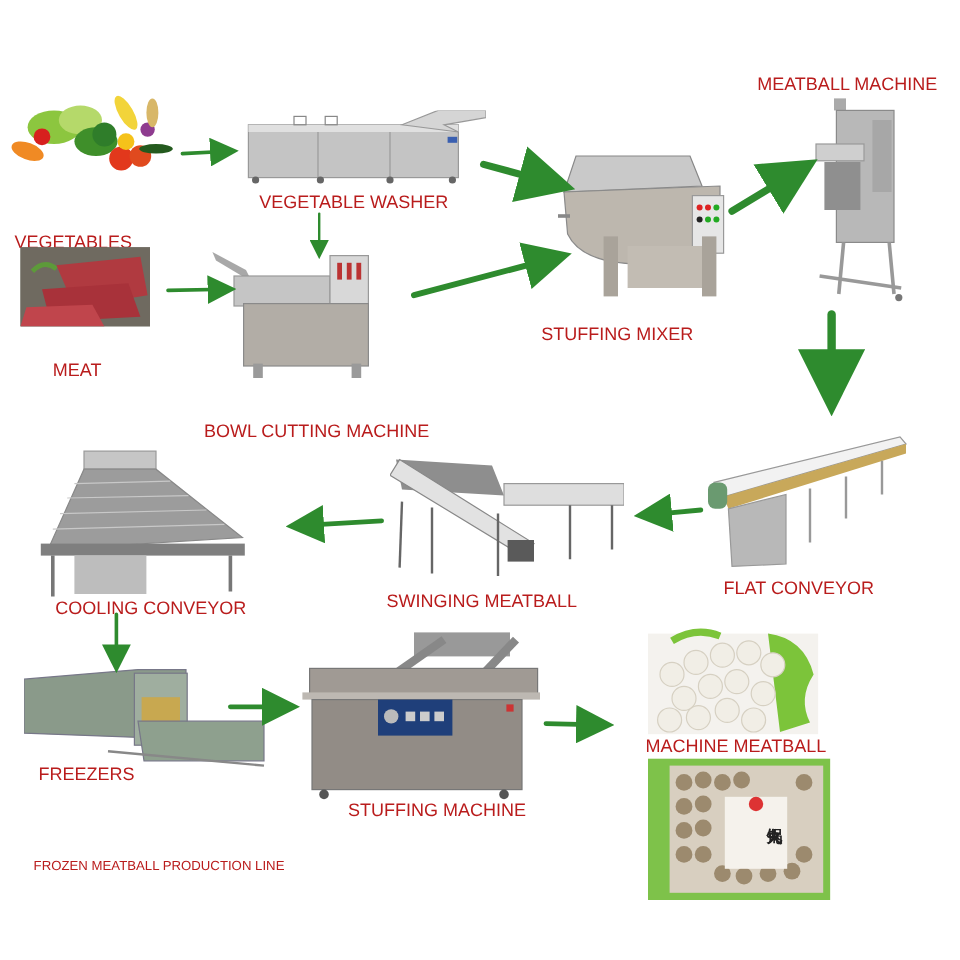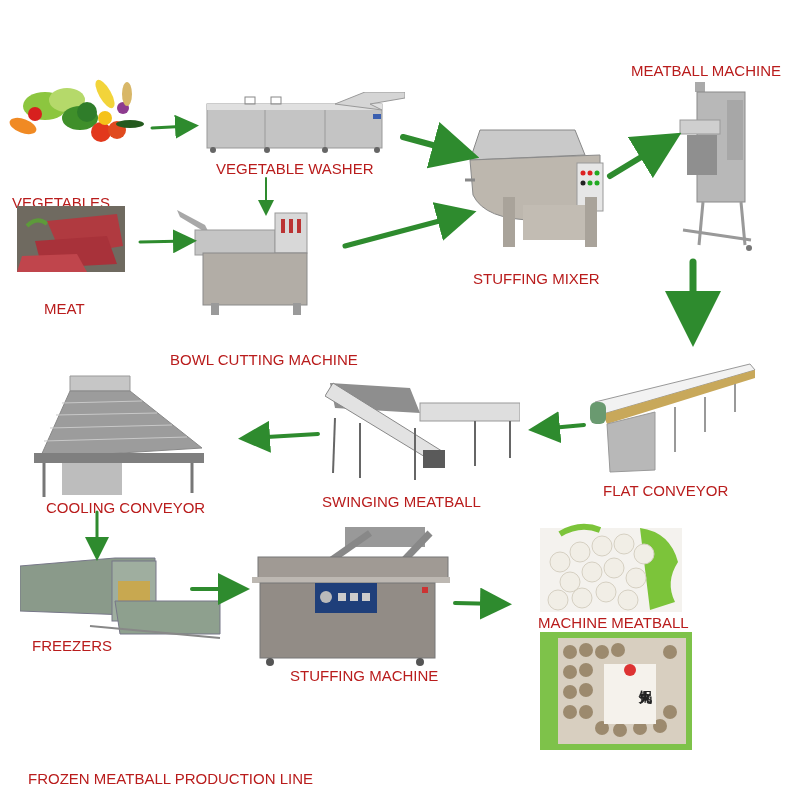--- a/index.html
+++ b/index.html
@@ -99,21 +99,21 @@
     <circle cx="132" cy="48" r="2.5" fill="#2a2"></circle>
     <circle cx="118" cy="58" r="2.5" fill="#222"></circle>
     <circle cx="125" cy="58" r="2.5" fill="#2a2"></circle>
     <circle cx="132" cy="58" r="2.5" fill="#2a2"></circle>
     <rect x="38" y="72" width="12" height="50" fill="#a9a39a"></rect>
     <rect x="120" y="72" width="12" height="50" fill="#a9a39a"></rect>
     <rect x="58" y="80" width="62" height="35" fill="#c2bcb3"></rect>
     <line x1="-2" y1="55" x2="10" y2="55" stroke="#888" stroke-width="3"></line>
   </svg>
 </div>
-<div class="lbl" style="left:473px;top:270px;">STUFFING MIXER</div>
+<div class="lbl" style="left:451px;top:270px;">STUFFING MIXER</div>
 
 <div class="node" style="left:585px;top:362px;width:175px;height:115px;">
   <svg width="175" height="115" viewBox="0 0 175 115">
     <polygon points="10,40 165,2 170,8 18,52" fill="#f2f2f2" stroke="#999"></polygon>
     <polygon points="18,52 170,8 170,16 22,62" fill="#c8a85a"></polygon>
     <rect x="5" y="40" width="16" height="22" rx="6" fill="#6a9a70"></rect>
     <polygon points="22,62 70,50 70,108 25,110" fill="#b8b8b8" stroke="#999"></polygon>
     <line x1="90" y1="45" x2="90" y2="90" stroke="#999" stroke-width="2"></line>
     <line x1="120" y1="35" x2="120" y2="70" stroke="#999" stroke-width="2"></line>
     <line x1="150" y1="22" x2="150" y2="50" stroke="#999" stroke-width="2"></line>
@@ -252,13 +252,13 @@
     <line x1="610" y1="176" x2="666" y2="142" stroke-width="6" marker-end="url(#ah)"></line>
     <line x1="693" y1="262" x2="693" y2="326" stroke-width="7" marker-end="url(#ah)"></line>
     <line x1="584" y1="425" x2="540" y2="429" stroke-width="4" marker-end="url(#ah)"></line>
     <line x1="318" y1="434" x2="250" y2="438" stroke-width="4" marker-end="url(#ah)"></line>
     <line x1="97" y1="512" x2="97" y2="552" stroke-width="3" marker-end="url(#ah)"></line>
     <line x1="192" y1="589" x2="238" y2="589" stroke-width="4" marker-end="url(#ah)"></line>
     <line x1="455" y1="603" x2="500" y2="604" stroke-width="4" marker-end="url(#ah)"></line>
   </g>
 </svg>
 
-<div class="lbl" style="left:28px;top:770px;font-size:15px;">FROZEN MEATBALL PRODUCTION LINE</div>
+<div class="lbl" style="left:28px;top:716px;font-size:11px;">FROZEN MEATBALL PRODUCTION LINE</div>
 
 </body></html>

